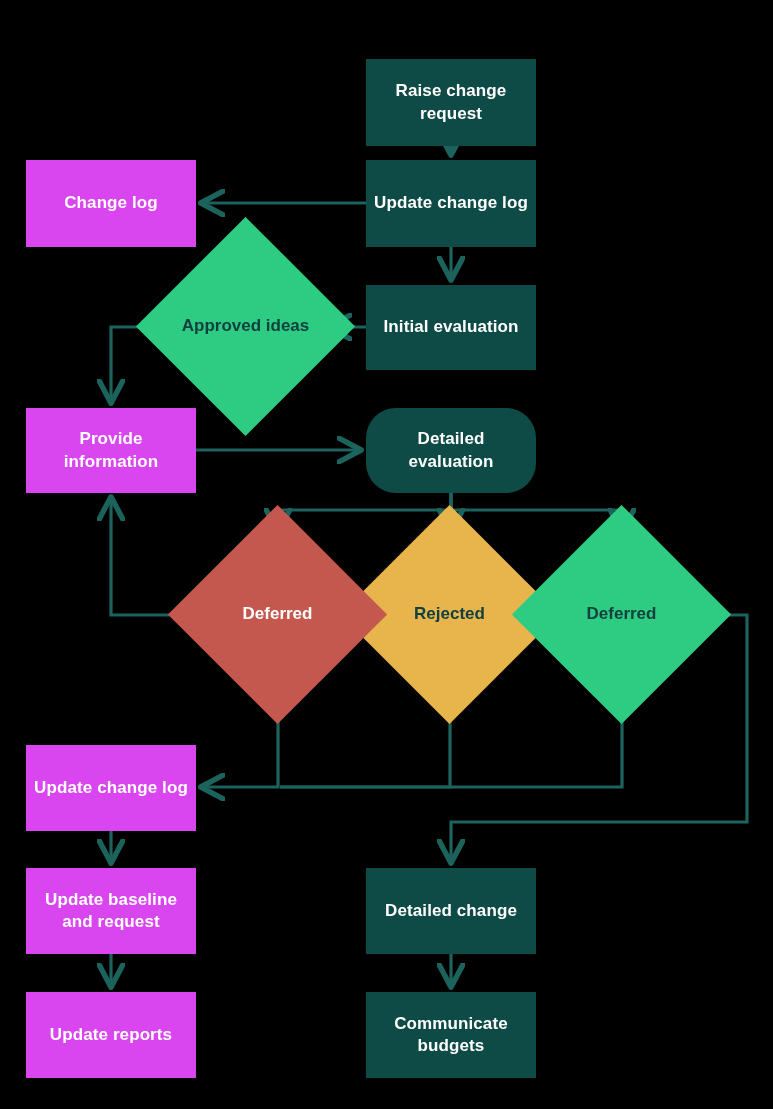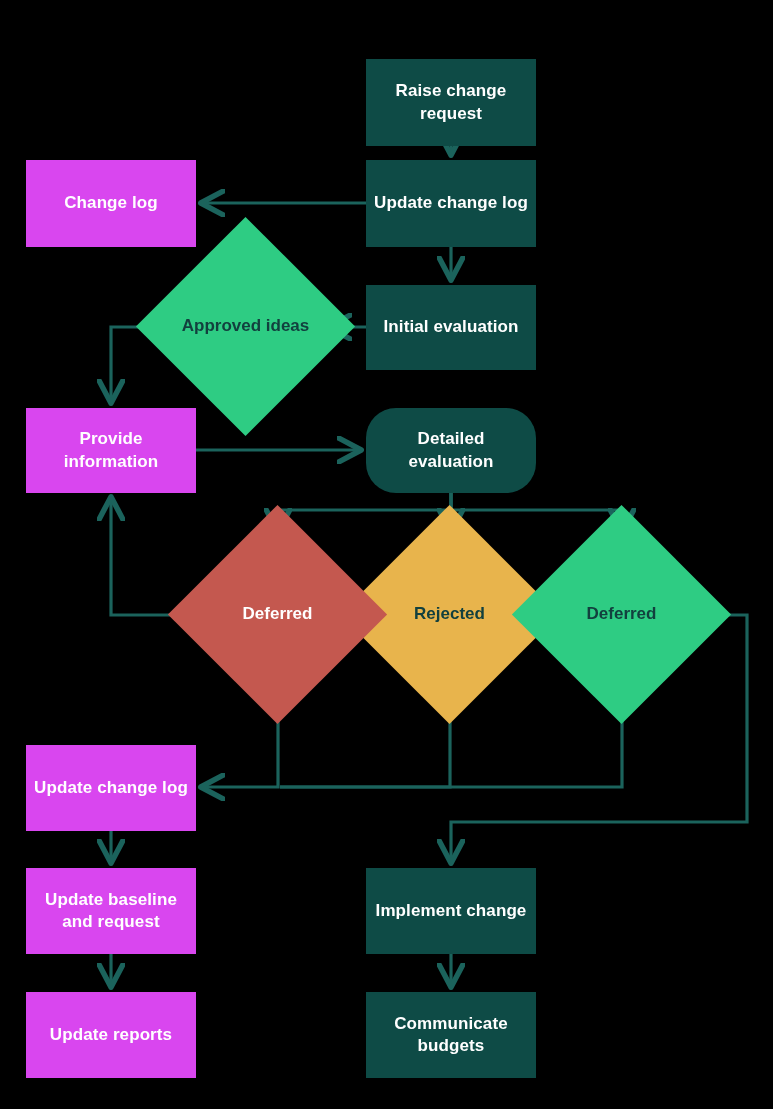--- a/index.html
+++ b/index.html
@@ -137,21 +137,21 @@
 
   <div class="node box purple" style="left:26px;top:745px;width:170px;height:86px;">
     <span>Update change log</span>
   </div>
 
   <div class="node box purple" style="left:26px;top:868px;width:170px;height:86px;">
     <span>Update baseline and request</span>
   </div>
 
   <div class="node box dark" style="left:366px;top:868px;width:170px;height:86px;">
-    <span>Implement change</span>
+    <span>Detailed change</span>
   </div>
 
   <div class="node box purple" style="left:26px;top:992px;width:170px;height:86px;">
     <span>Update reports</span>
   </div>
 
   <div class="node box dark" style="left:366px;top:992px;width:170px;height:86px;">
     <span>Communicate budgets</span>
   </div>
 

